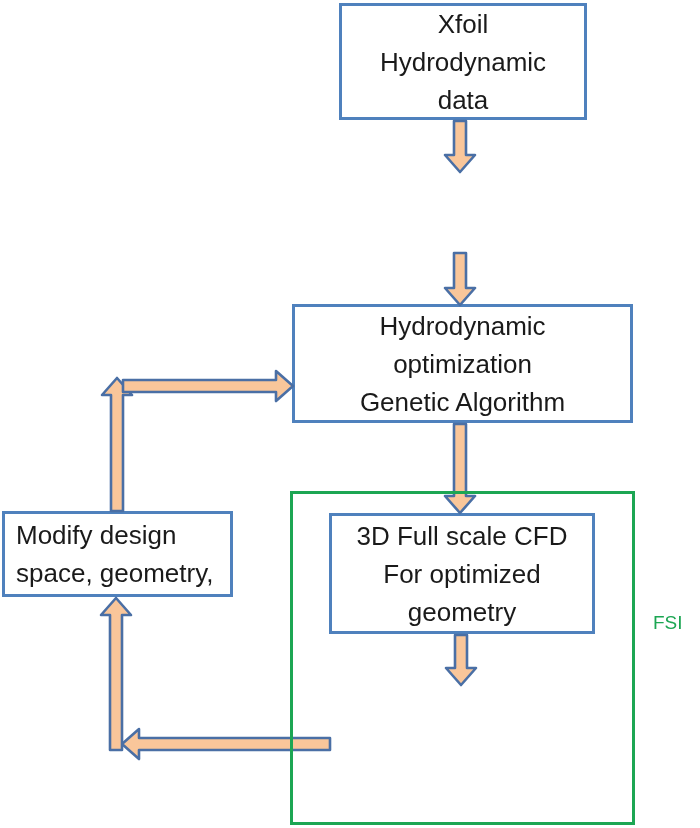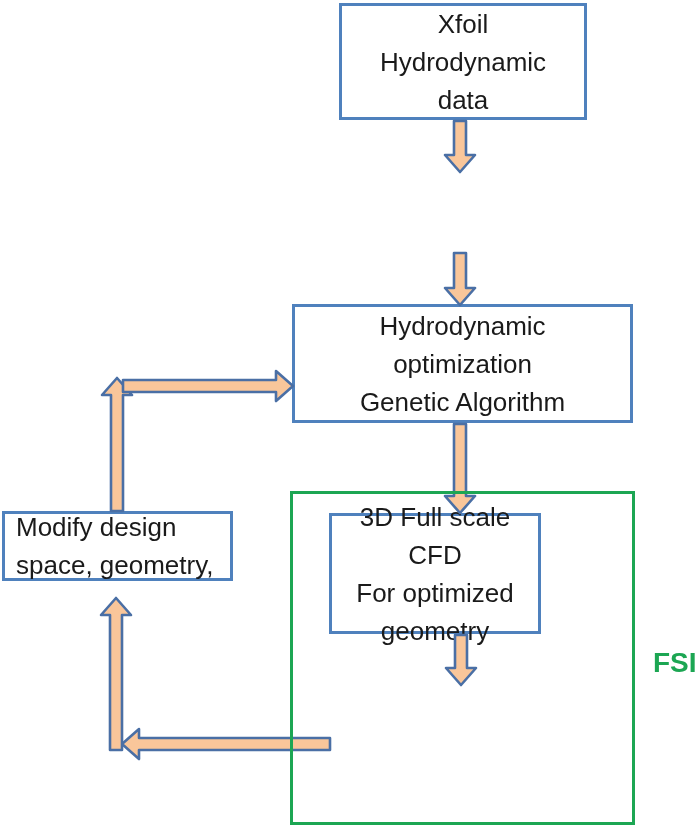--- a/index.html
+++ b/index.html
@@ -36,23 +36,23 @@
     color: var(--text);
   }
   .node.left-align {
     justify-content: flex-start;
     text-align: left;
     padding-left: 11px;
   }
   #node-xfoil   { left: 339px; top: 3px;   width: 248px; height: 117px; }
   #node-bem     { left: 328px; top: 170px; width: 267px; height: 82px;  }
   #node-hydro   { left: 292px; top: 304px; width: 341px; height: 119px; }
-  #node-cfd     { left: 329px; top: 513px; width: 212px; height: 121px; }
+  #node-cfd     { left: 329px; top: 513px; width: 266px; height: 121px; }
   #node-fea     { left: 329px; top: 684px; width: 266px; height: 119px; }
-  #node-modify  { left: 2px;   top: 511px; width: 231px; height: 70px;  }
+  #node-modify  { left: 2px;   top: 511px; width: 231px; height: 86px;  }
   .connector-layer {
     position: absolute;
     left: 0; top: 0;
     width: 700px; height: 828px;
     pointer-events: none;
   }
   .connector-layer path {
     fill: var(--arrow-fill);
     stroke: var(--arrow-stroke);
     stroke-width: 2.6;
@@ -61,23 +61,23 @@
   .fsi-group-box {
     position: absolute;
     left: 290px; top: 491px;
     width: 345px; height: 334px;
     border: 3px solid var(--green);
     background: transparent;
     pointer-events: none;
   }
   .fsi-label {
     position: absolute;
-    left: 653px; top: 648px;
-    font-size: 28px;
-    font-weight: bold;
+    left: 653px; top: 608px;
+    font-size: 19px;
+    font-weight: normal;
     color: var(--green);
     line-height: 30px;
   }
 </style>
 </head>
 <body>
 
 <div class="canvas">
 
   <div class="node" id="node-xfoil">

